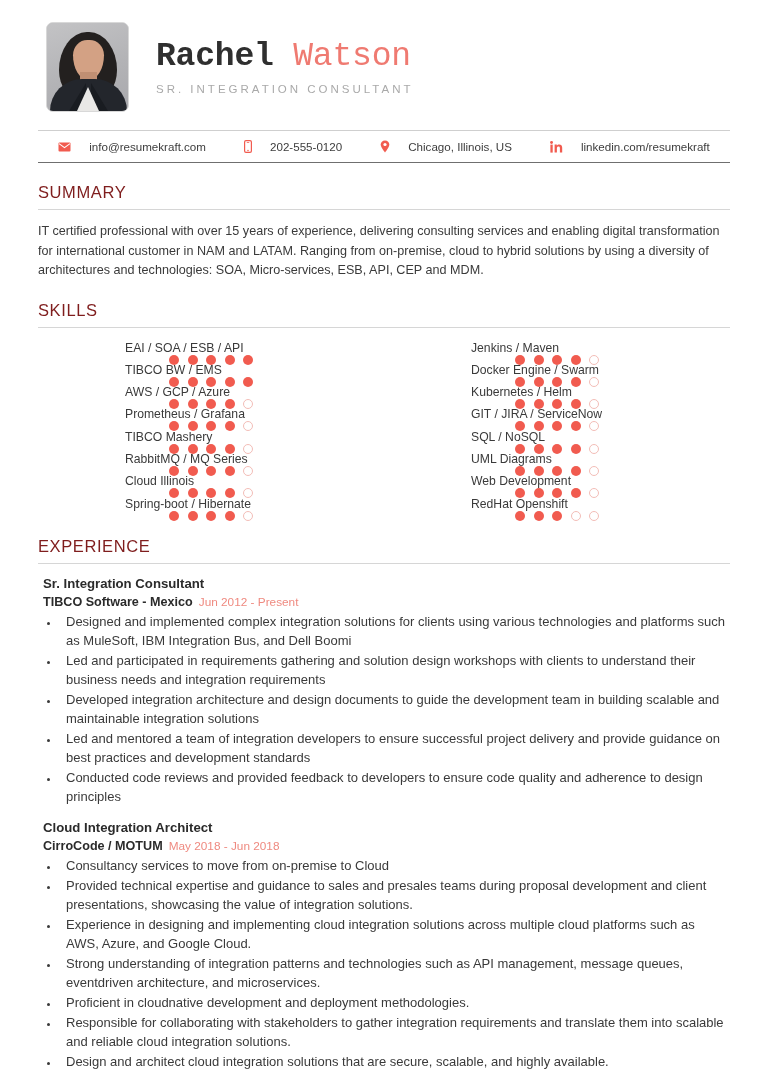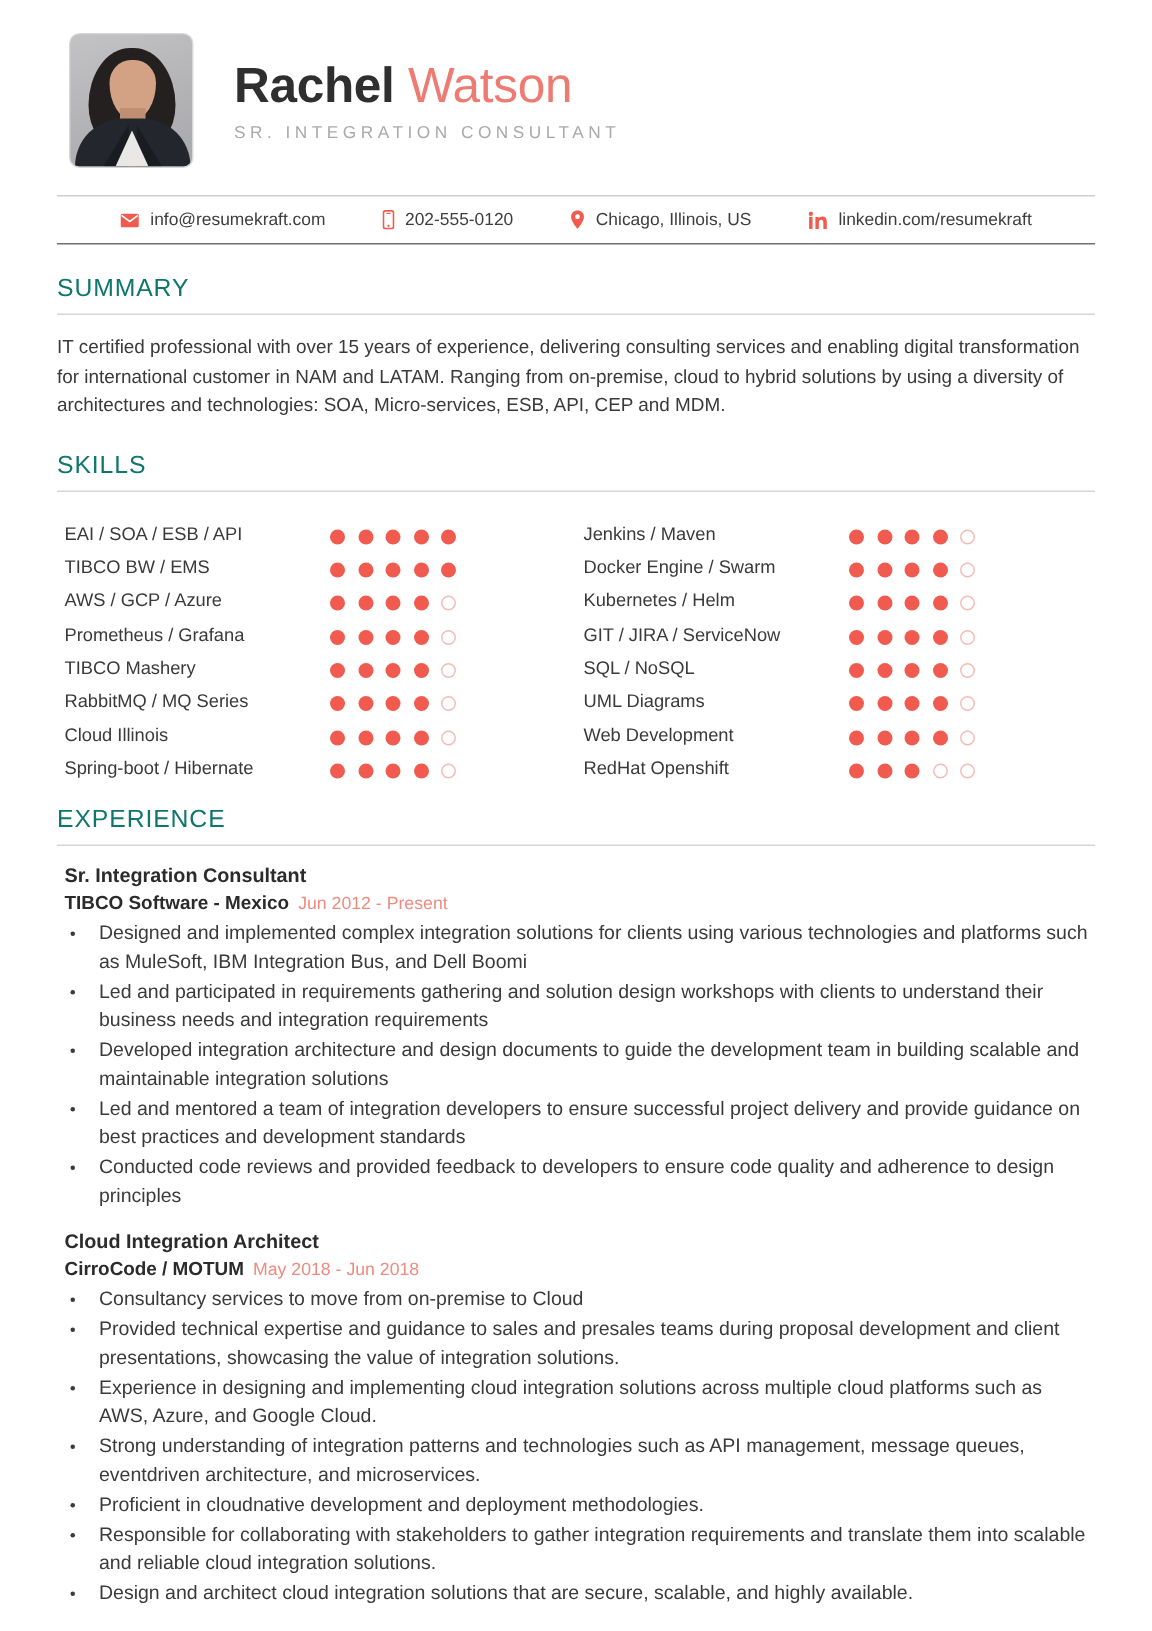--- a/index.html
+++ b/index.html
@@ -88,20 +88,21 @@
   }
 
   .name-block { padding-left: 27px; }
 
   .name {
     font-size: 33px;
     font-weight: 600;
     letter-spacing: -0.2px;
     line-height: 1.12;
     color: #2f2f2f;
+    font-family: Liberation Mono, monospace;
   }
   .name .last { color: #ef7a71; font-weight: 400; }
 
   .subtitle {
     margin-top: 8px;
     font-size: 11.5px;
     letter-spacing: 3.0px;
     color: #a9a9a9;
     font-weight: 400;
   }
@@ -112,30 +113,30 @@
 
   .contact {
     display: flex;
     justify-content: center;
     align-items: center;
     gap: 38px;
     padding: 9px 0 9px;
     font-size: 11.6px;
     color: #3d3d3d;
   }
-  .contact .item { display: flex; align-items: center; gap: 7px; white-space: nowrap; }
+  .contact .item { display: flex; align-items: center; gap: 18px; white-space: nowrap; }
   .contact svg { display: block; }
 
   
   .section { padding-top: 20px; }
 
   .sec-title {
     font-size: 16.5px;
     letter-spacing: 0.6px;
-    color: #0f766e;
+    color: #7f1d1d;
     font-weight: 400;
     padding-bottom: 7px;
   }
   .sec-line { border-top: 1px solid #d6d6d6; }
 
   .summary-text {
     padding-top: 12px;
     font-size: 12.6px;
     line-height: 1.55;
     color: #3a3a3a;
@@ -144,22 +145,23 @@
   
   .skills-wrap {
     padding-top: 13px;
     display: flex;
     gap: 0px;
   }
   .skills-col { width: 50%; }
 
   .skill-row {
     display: flex;
-    align-items: flex-end;
+    align-items: center;
     height: 22.3px;
+    flex-direction: column;
   }
   .skill-name {
     font-size: 12.2px;
     color: #3a3a3a;
     flex: none;
     width: 182px;
     padding-left: 5px;
   }
   .dots { display: flex; gap: 8.5px; align-items: center; }
   .dot {

